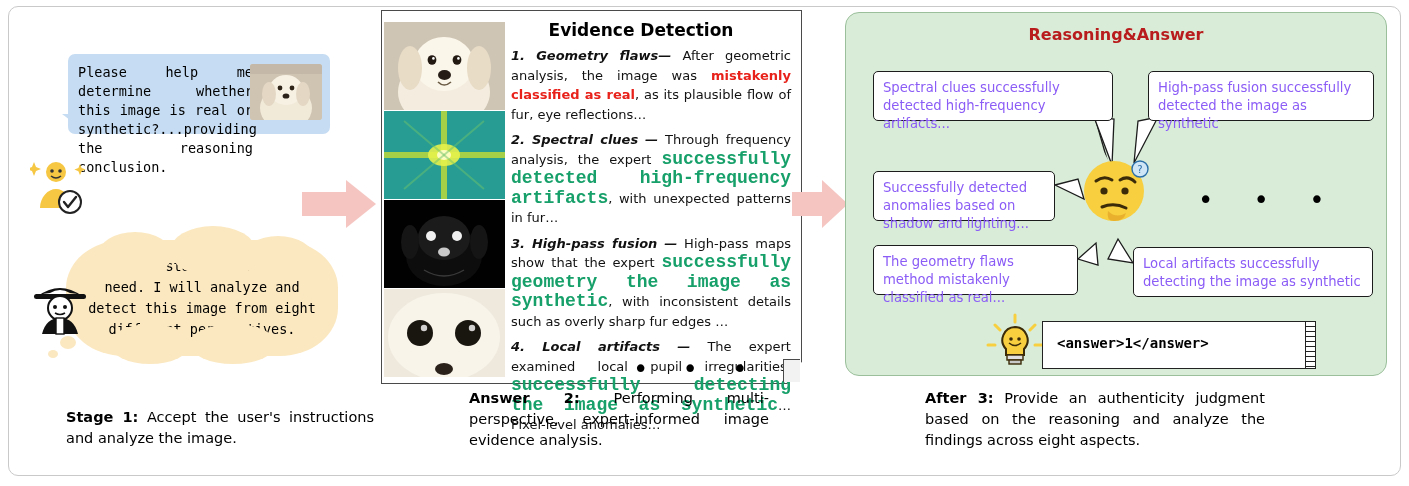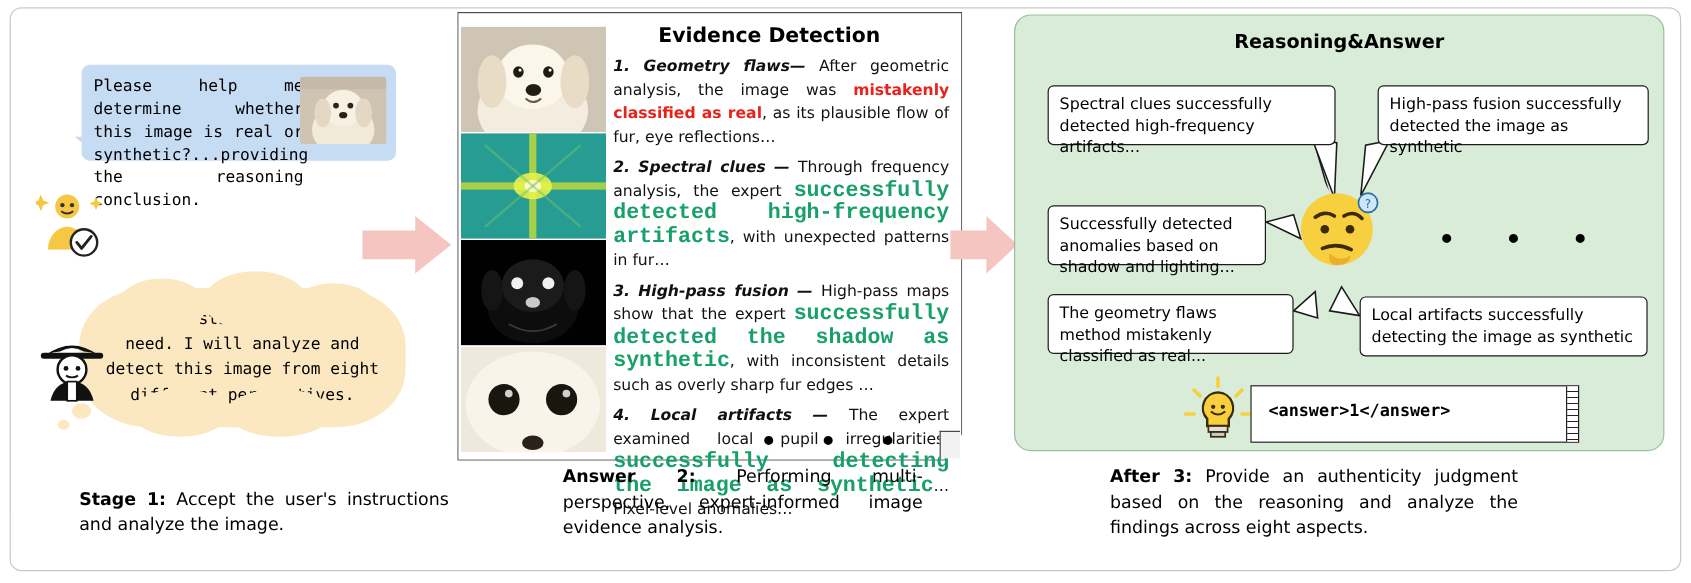--- a/index.html
+++ b/index.html
@@ -98,25 +98,25 @@
   .green{color:#17a06a;font-weight:bold;font-family:Liberation Mono, monospace;font-size:18px;}
   .dots{position:absolute;left:252px;bottom:8px;font-size:26px;letter-spacing:13px;color:#000;line-height:10px;}
 
   
   .stage3{
     position:absolute;left:845px;top:12px;width:540px;height:362px;
     background:#d8ecd8;border:1.4px solid #9bbf9b;border-radius:14px;
   }
   .stage3-title{
     position:absolute;left:0;top:12px;width:540px;text-align:center;
-    font-size:16px;font-weight:bold;color:#000000;
+    font-size:16px;font-weight:bold;color:#b91c1c;
   }
   .callout{
     position:absolute;background:#fff;border:1.3px solid #1c1c1c;border-radius:5px;
-    font-size:13.2px;line-height:18px;color:#000000;padding:7px 9px;box-sizing:border-box;
+    font-size:13.2px;line-height:18px;color:#8b5cf6;padding:7px 9px;box-sizing:border-box;
   }
   .c1{left:27px;top:58px;width:240px;height:50px;}
   .c2{left:302px;top:58px;width:226px;height:50px;}
   .c3{left:27px;top:158px;width:182px;height:50px;}
   .c4{left:287px;top:234px;width:240px;height:50px;}
   .c5{left:27px;top:232px;width:205px;height:50px;}
   .tailpath{position:absolute;left:0;top:0;width:540px;height:362px;pointer-events:none;}
   .emoji-face{position:absolute;left:232px;top:140px;width:74px;height:74px;}
   .mid-dots{position:absolute;left:352px;top:172px;font-size:26px;letter-spacing:16px;color:#000;}
   .answer-doc{
@@ -268,21 +268,21 @@
     <p>
       <span class="hd">1.</span>
       <span class="hd">Geometry flaws</span><span class="hd">—</span><span> After geometric analysis, the image was </span><span class="red">mistakenly classified as real</span><span>, as its plausible flow of fur, eye reflections…</span>
     </p>
     <p>
       <span class="hd">2.</span>
       <span class="hd">Spectral clues</span> <span class="hd">—</span><span> Through frequency analysis, the expert </span><span class="green">successfully detected high-frequency artifacts</span><span>, with unexpected patterns in fur…</span>
     </p>
     <p>
       <span class="hd">3.</span>
-      <span class="hd">High-pass fusion</span> <span class="hd">—</span><span> High-pass maps show that the expert </span><span class="green">successfully detected the shadow as synthetic</span><span>, with inconsistent details such as overly sharp fur edges …</span>
+      <span class="hd">High-pass fusion</span> <span class="hd">—</span><span> High-pass maps show that the expert </span><span class="green">successfully geometry the image as synthetic</span><span>, with inconsistent details such as overly sharp fur edges …</span>
     </p>
     <p>
       <span class="hd">4.</span>
       <span class="hd">Local artifacts</span> <span class="hd">—</span><span> The expert examined local pupil irregularities, </span><span class="green">successfully detecting the image as synthetic</span><span>… Pixel-level anomalies…</span>
     </p>
   </div>
   <div class="dots">• • •</div>
   <div class="doc-fold"></div>
 
   <div class="stage-caption cap2" style="left:88px;top:378px;width:300px;">

